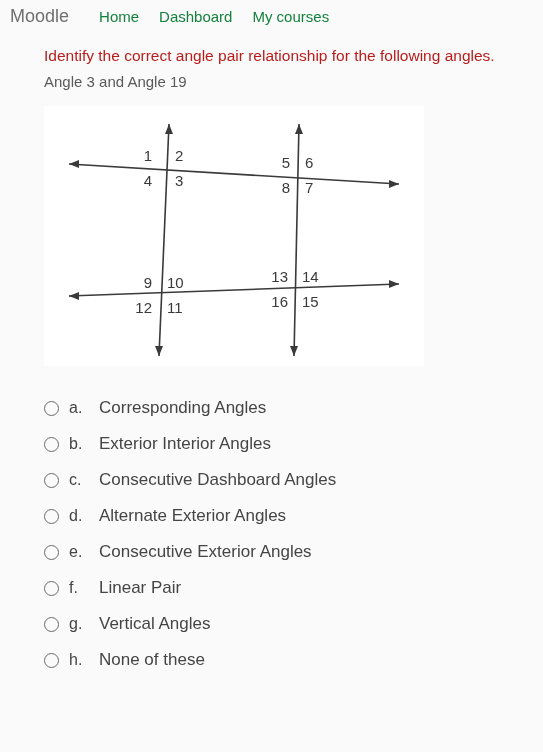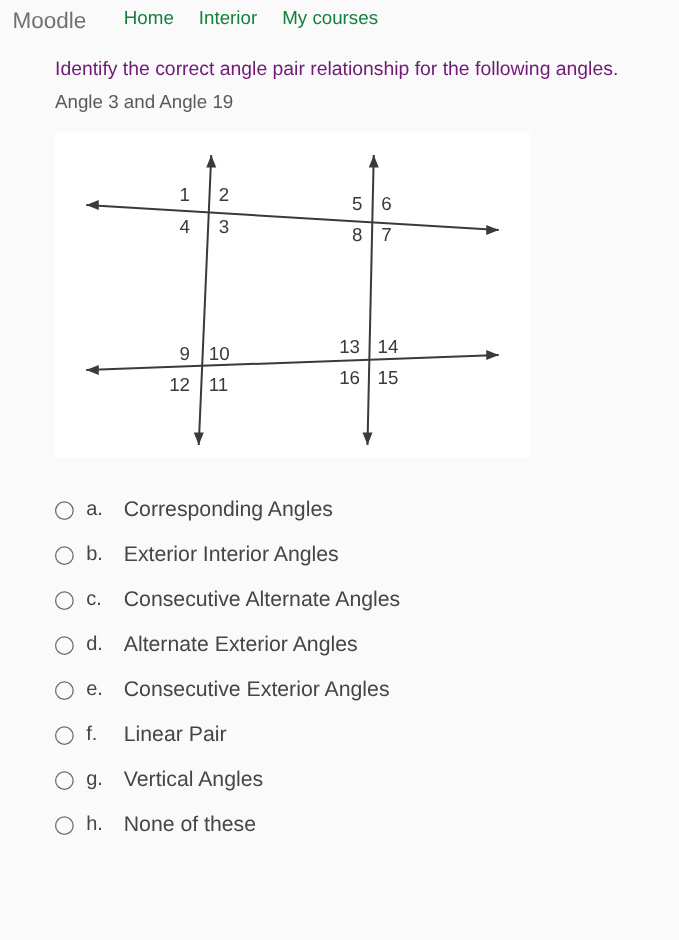--- a/index.html
+++ b/index.html
@@ -10,40 +10,40 @@
     body {
       width: 543px;
       height: 752px;
       font-family: Arial, Helvetica, sans-serif;
       background: #fafafa;
       color: #4a4a4a;
       overflow: hidden;
     }
     .navbar {
       display: flex;
-      align-items: flex-start;
+      align-items: center;
       gap: 20px;
       padding: 6px 10px 8px 10px;
       font-size: 15px;
       color: #6a6a6a;
     }
     .navbar .brand {
       font-size: 18px;
       color: #707070;
       margin-right: 10px;
     }
     .navbar .nav-link {
       color: #15803d;
     }
     .content {
       padding: 8px 28px 10px 44px;
     }
     .question-text {
       font-size: 15.5px;
-      color: #701a75;
+      color: #b91c1c;
       line-height: 1.7;
       margin-bottom: 4px;
     }
     .question-sub {
       font-size: 15px;
       color: #5a5a5a;
       margin-bottom: 16px;
     }
     .diagram {
       width: 380px;
@@ -90,21 +90,21 @@
     svg polygon {
       fill: #3a3a3a;
     }
   </style>
 </head>
 <body>
 
 <div class="navbar">
   <span class="brand">Moodle</span>
   <span class="nav-link">Home</span>
-  <span class="nav-link">Interior</span>
+  <span class="nav-link">Dashboard</span>
   <span class="nav-link">My courses</span>
 </div>
 
 <div class="content">
   <div class="question-text">Identify the correct angle pair relationship for the following angles.</div>
   <div class="question-sub">Angle 3 and Angle 19</div>
 
   <div class="diagram">
     <svg width="380" height="260" viewBox="0 0 380 260">
 
@@ -153,21 +153,21 @@
       <span class="label">Corresponding Angles</span>
     </div>
     <div class="option">
       <span class="radio"></span>
       <span class="letter">b.</span>
       <span class="label">Exterior Interior Angles</span>
     </div>
     <div class="option">
       <span class="radio"></span>
       <span class="letter">c.</span>
-      <span class="label">Consecutive Alternate Angles</span>
+      <span class="label">Consecutive Dashboard Angles</span>
     </div>
     <div class="option">
       <span class="radio"></span>
       <span class="letter">d.</span>
       <span class="label">Alternate Exterior Angles</span>
     </div>
     <div class="option">
       <span class="radio"></span>
       <span class="letter">e.</span>
       <span class="label">Consecutive Exterior Angles</span>

